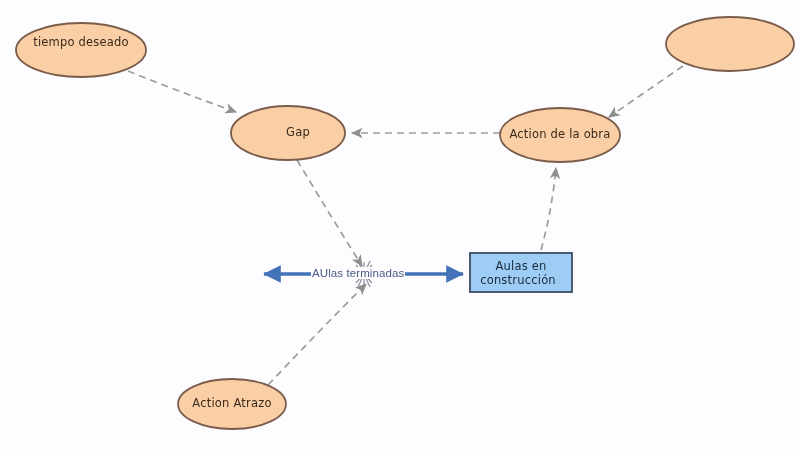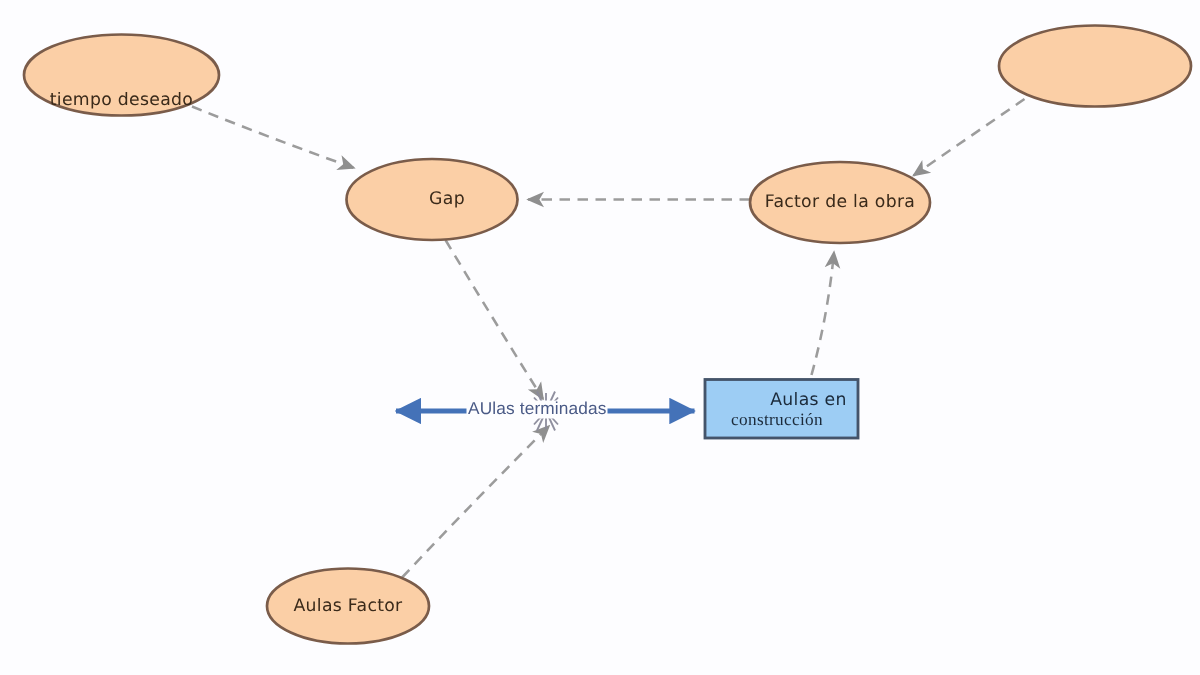--- a/index.html
+++ b/index.html
@@ -100,27 +100,27 @@
 
     <ellipse cx="730" cy="44" rx="64" ry="27" fill="#fbcfa6" stroke="#7a5c4a" stroke-width="1.8"></ellipse>
 
     <ellipse cx="560" cy="135" rx="60" ry="27" fill="#fbcfa6" stroke="#7a5c4a" stroke-width="1.8"></ellipse>
 
     <ellipse cx="232" cy="404" rx="54" ry="25" fill="#fbcfa6" stroke="#7a5c4a" stroke-width="1.8"></ellipse>
 
     <rect x="470" y="253" width="102" height="39" fill="#9dcdf4" stroke="#44546a" stroke-width="1.9"></rect>
   </svg>
 
-  <div class="node-label" style="left:16px; top:60px; width:130px;">tiempo deseado</div>
+  <div class="node-label" style="left:16px; top:36px; width:130px;">tiempo deseado</div>
 
   <div class="node-label" style="left:231px; top:126px; width:134px;">Gap</div>
 
 
-  <div class="node-label" style="left:500px; top:128px; width:120px;">Factor de la obra</div>
+  <div class="node-label" style="left:500px; top:128px; width:120px;">Action de la obra</div>
 
-  <div class="node-label" style="left:178px; top:397px; width:108px;">Aulas Factor</div>
+  <div class="node-label" style="left:178px; top:397px; width:108px;">Action Atrazo</div>
 
-  <div class="node-label box-label" style="left:470px; top:260px; width:102px;padding-left:18px;">Aulas en</div>
-  <div class="node-label box-label" style="left:470px; top:274px; width:96px;font-family:Liberation Serif, serif;">construcción</div>
+  <div class="node-label box-label" style="left:470px; top:260px; width:102px;">Aulas en</div>
+  <div class="node-label box-label" style="left:470px; top:274px; width:96px;">construcción</div>
 
   <div class="flow-label" style="left:311px; top:267px; background:#fdfdff; padding:0 1px;">AUlas terminadas</div>
 
 </div>
 
 </body></html>

